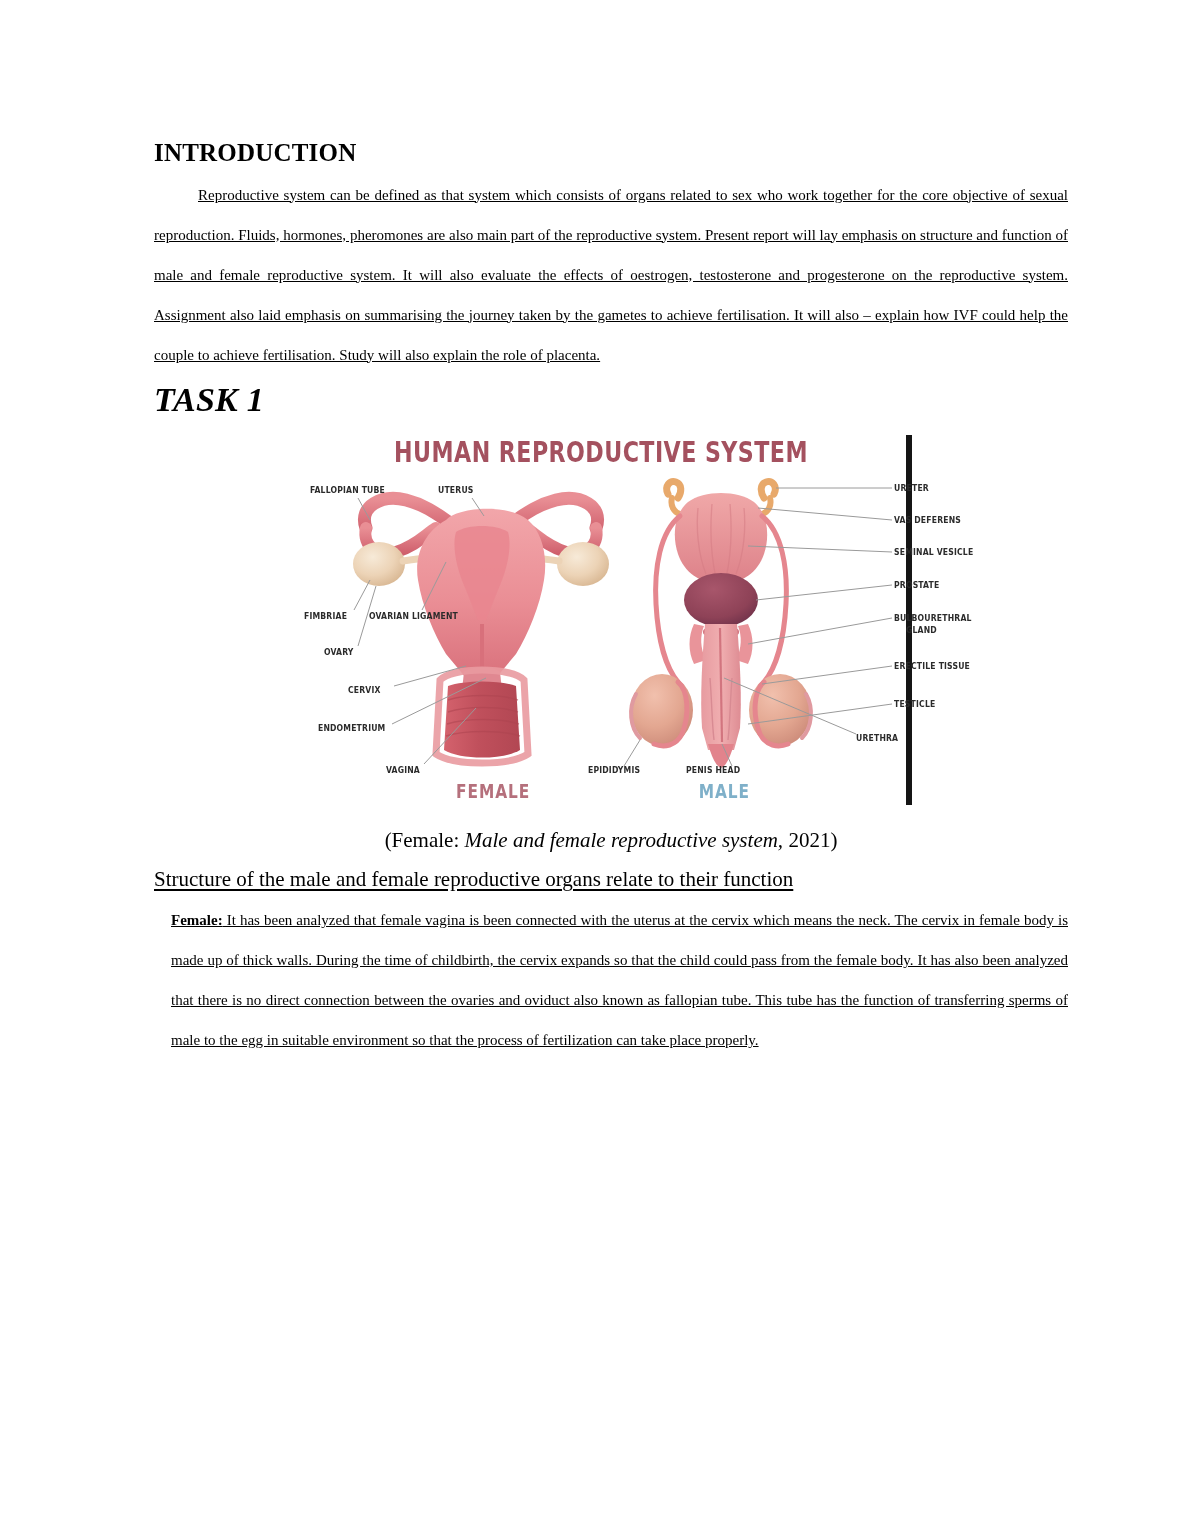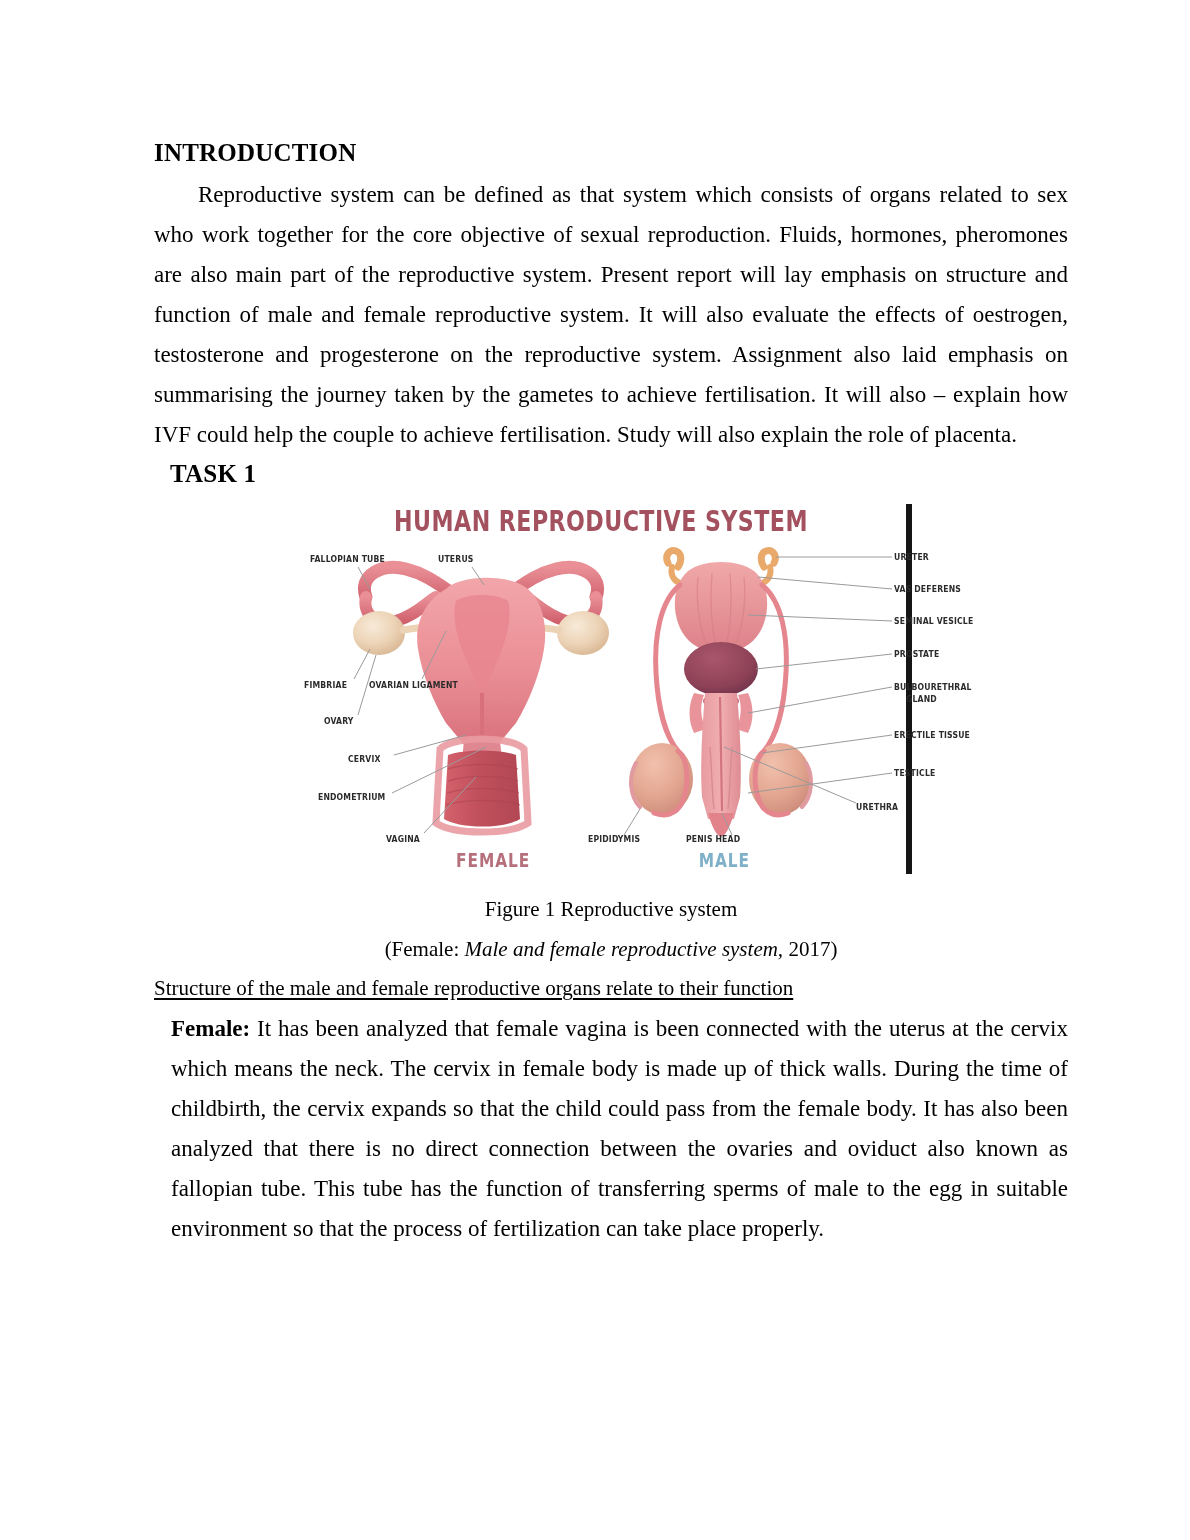--- a/index.html
+++ b/index.html
@@ -29,33 +29,35 @@
     width: 914px;
   }
   h1.doc-h {
     font-size: 25px;
     font-weight: bold;
     margin: 0 0 6px 0;
     line-height: 1.22;
     letter-spacing: 0.2px;
   }
   h2.task-h {
-    font-size: 25px;
-    font-weight: bold;
-    margin: 4px 0 8px 16px;
+    font-size: 34px;
+    font-weight: bold;
+    margin: 4px 0 8px 0;
     line-height: 1.22;
     letter-spacing: 0.2px;
+    font-style: italic;
   }
   p.body-par {
-    font-size: 23px;
+    font-size: 15px;
     line-height: 40px;
     margin: 0;
     text-align: justify;
     text-justify: inter-word;
     text-indent: 44px;
+    text-decoration: underline;
   }
   p.body-par.noindent { text-indent: 0; margin-left: 17px; }
   .sub-underline {
     font-size: 21px;
     line-height: 38px;
     text-decoration: underline;
     text-underline-offset: 3px;
     margin: 0 0 2px 0;
     display: block;
   }
@@ -311,22 +313,21 @@
         <div class="lbl l" style="left:610px; top:196px;">GLAND</div>
         <div class="lbl l" style="left:598px; top:232px;">ERECTILE TISSUE</div>
         <div class="lbl l" style="left:598px; top:270px;">TESTICLE</div>
         <div class="lbl l" style="left:560px; top:304px;">URETHRA</div>
 
         <div class="sexlbl female" style="left:156px; top:352px;">FEMALE</div>
         <div class="sexlbl male" style="left:400px; top:352px;">MALE</div>
       </div>
     </div>
 
-    <p class="caption">Figure 1 Reproductive system</p>
-
-    <p class="caption"><span>(Female: </span><span class="ital">Male and female reproductive system,</span><span> 2017)</span></p>
+
+    <p class="caption"><span>(Female: </span><span class="ital">Male and female reproductive system,</span><span> 2021)</span></p>
 
     <span class="sub-underline">Structure of the male and female reproductive organs relate to their function</span>
 
     <p class="body-par noindent"><strong>Female:</strong><span> It has been analyzed that female vagina is been connected with the uterus at the cervix which means the neck. The cervix in female body is made up of thick walls. During the time of childbirth, the cervix expands so that the child could pass from the female body. It has also been analyzed that there is no direct connection between the ovaries and oviduct also known as fallopian tube. This tube has the function of transferring sperms of male to the egg in suitable environment so that the process of fertilization can take place properly.</span></p>
 
   </div>
 </div>
 
 </body></html>

